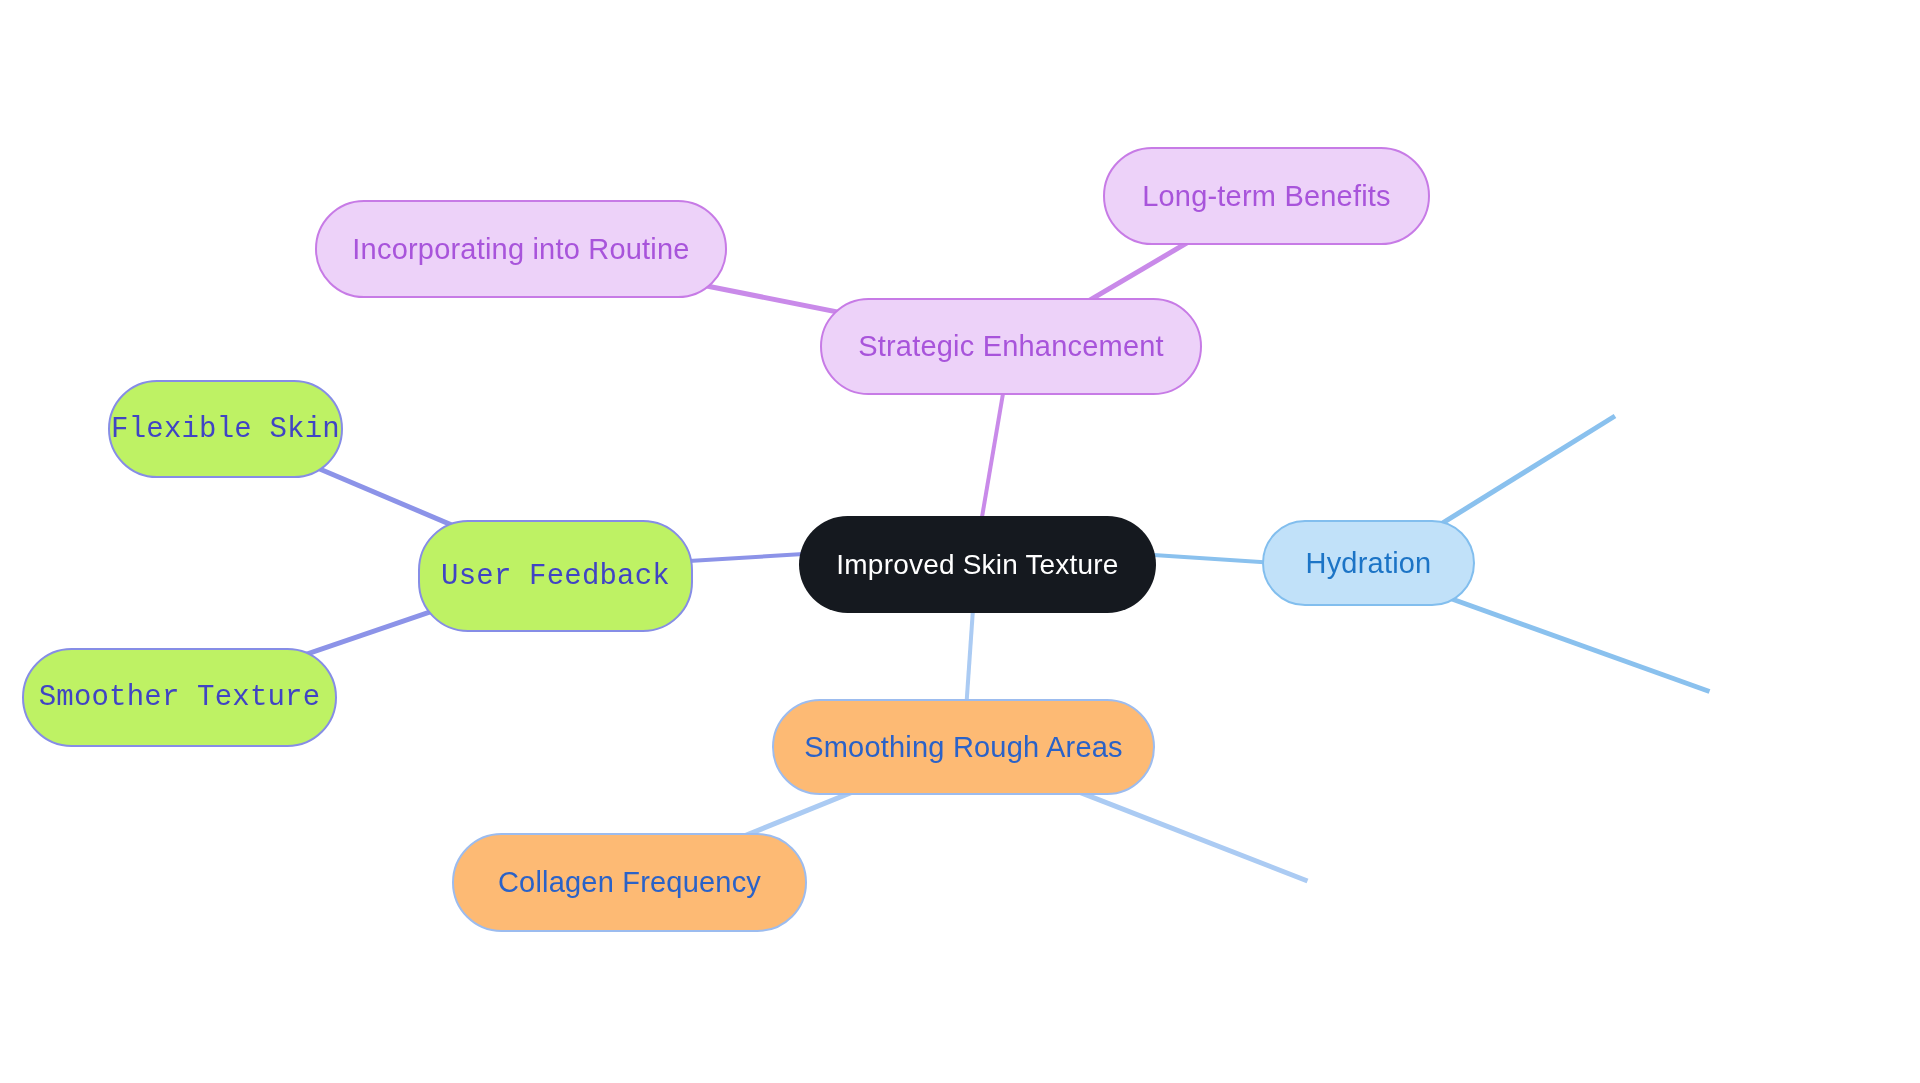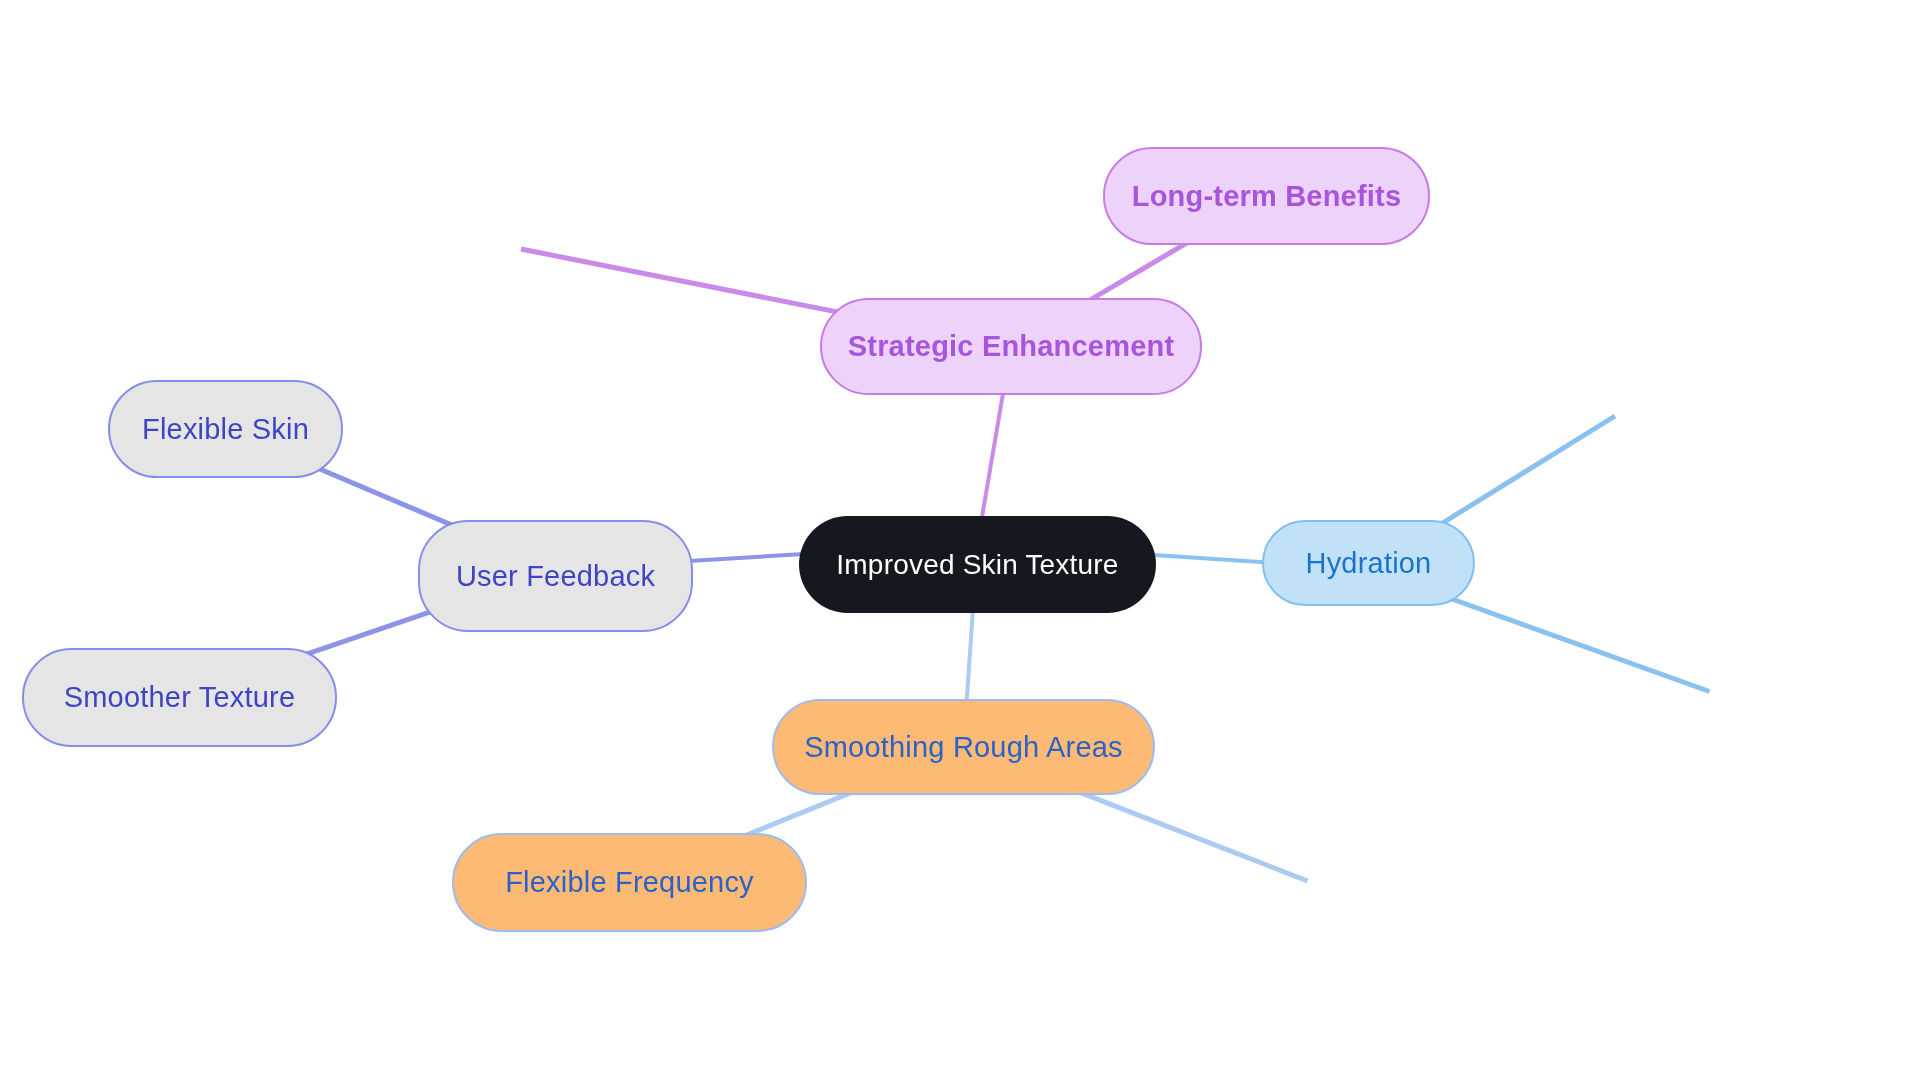--- a/index.html
+++ b/index.html
@@ -40,36 +40,36 @@
     background: #15191F;
     color: #ffffff;
     border: none;
     font-size: 28px;
     margin-top: 21px;
   }
   .branch-purple {
     background: #EDD2F9;
     border-color: #C77BE6;
     color: #A854DB;
-    font-weight: bold;
   }
   .branch-blue {
     background: #C1E1F9;
     border-color: #82BEEE;
     color: #1C74C6;
   }
   .branch-paleblue {
     background: #fdba74;
     border-color: #9CBCEF;
     color: #2A62C8;
   }
   .branch-lavender {
-    background: #e5e5e5;
+    background: #bef264;
     border-color: #868DE6;
     color: #4044C4;
+    font-family: Liberation Mono, monospace;
   }
   .edge-purple   { stroke: #C98AE9; }
   .edge-blue     { stroke: #8AC1EE; }
   .edge-paleblue { stroke: #ABCBF3; }
   .edge-lavender { stroke: #8C93E8; }
   .edge-main  { stroke-width: 4px; }
   .edge-child { stroke-width: 5px; }
 </style>
 </head>
 <body>
@@ -89,24 +89,25 @@
     <line class="edge-blue edge-child" x1="1368.5" y1="569" x2="1709.5" y2="691.5"></line>
     <line class="edge-paleblue edge-child" x1="963.5" y1="747" x2="629.5" y2="882.5"></line>
     <line class="edge-paleblue edge-child" x1="963.5" y1="747" x2="1307.5" y2="881"></line>
     <line class="edge-lavender edge-child" x1="555.5" y1="569" x2="225.5" y2="429"></line>
     <line class="edge-lavender edge-child" x1="555.5" y1="569" x2="179.5" y2="697.5"></line>
   </svg>
 
   <div class="node node-central" style="left:799px; top:495px; width:357px; height:97px;">Improved Skin Texture</div>
 
   <div class="node branch-purple" style="left:820px; top:298px; width:382px; height:97px;">Strategic Enhancement</div>
+  <div class="node branch-purple" style="left:315px; top:200px; width:412px; height:98px;">Incorporating into Routine</div>
   <div class="node branch-purple" style="left:1103px; top:147px; width:327px; height:98px;">Long-term Benefits</div>
 
   <div class="node branch-blue" style="left:1262px; top:520px; width:213px; height:86px;">Hydration</div>
 
   <div class="node branch-paleblue" style="left:772px; top:699px; width:383px; height:96px;">Smoothing Rough Areas</div>
-  <div class="node branch-paleblue" style="left:452px; top:833px; width:355px; height:99px;">Flexible Frequency</div>
+  <div class="node branch-paleblue" style="left:452px; top:833px; width:355px; height:99px;">Collagen Frequency</div>
 
   <div class="node branch-lavender" style="left:418px; top:520px; width:275px; height:112px;">User Feedback</div>
   <div class="node branch-lavender" style="left:108px; top:380px; width:235px; height:98px;">Flexible Skin</div>
   <div class="node branch-lavender" style="left:22px; top:648px; width:315px; height:99px;">Smoother Texture</div>
 
 </div>
 
 </body></html>

